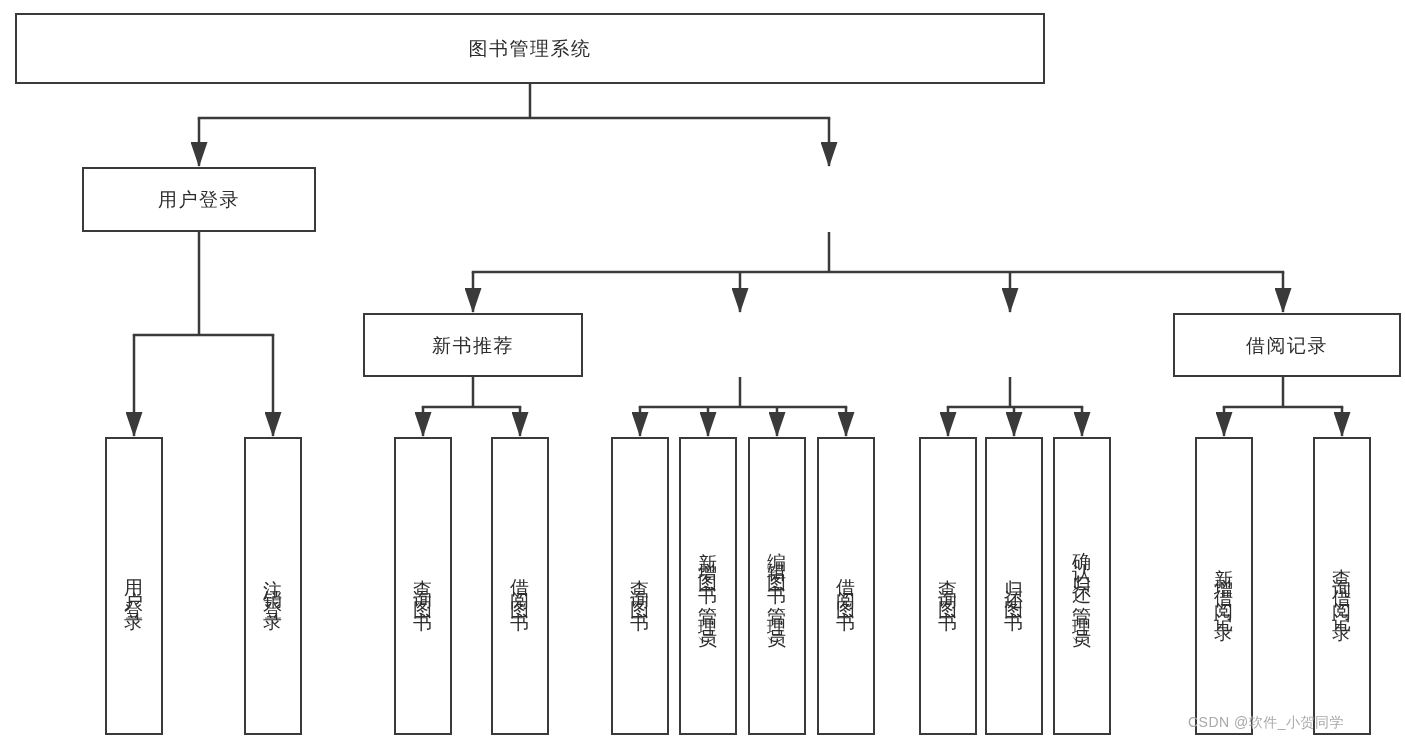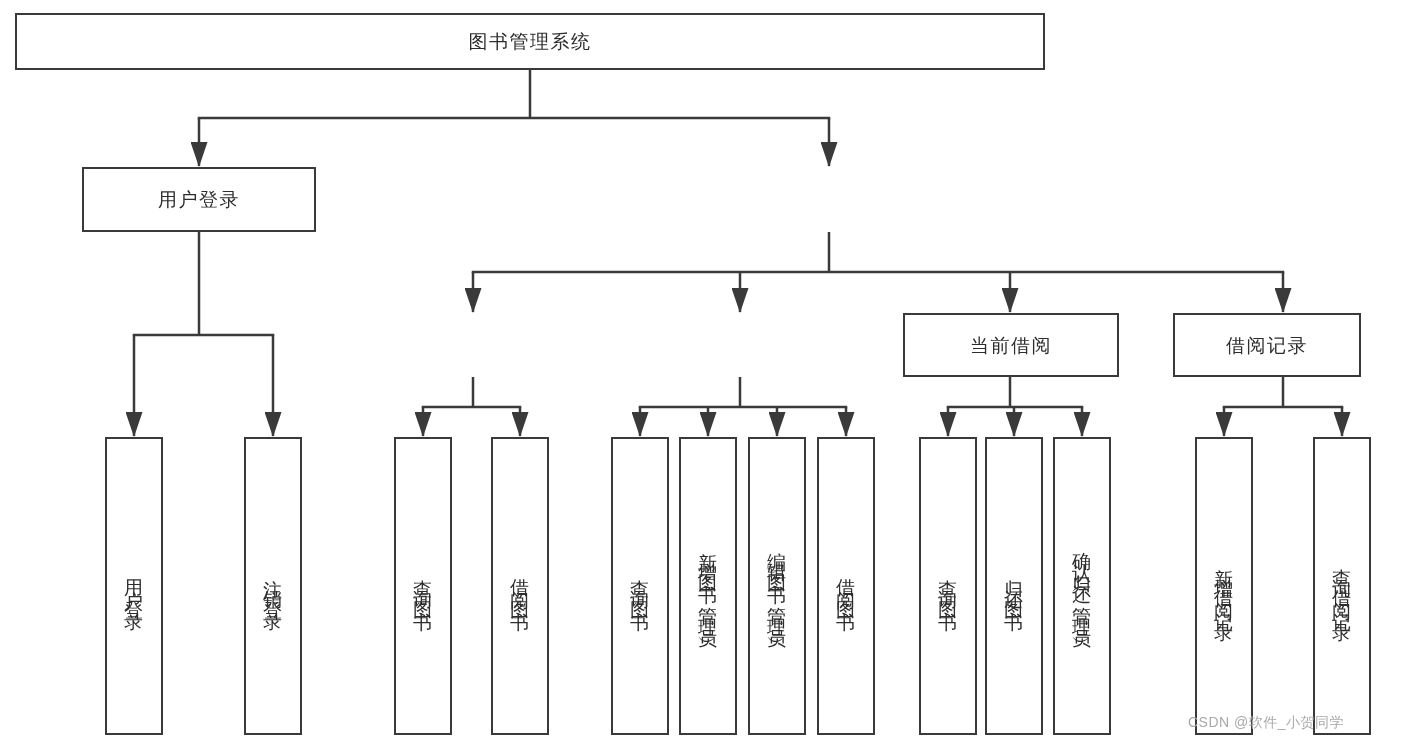--- a/index.html
+++ b/index.html
@@ -34,27 +34,27 @@
     line-height: 1;
   }
   .leaf .lbl {
     writing-mode: vertical-rl;
     letter-spacing: 11px;
     font-size: 19px;
     line-height: 1;
     white-space: nowrap;
   }
   
-  .n-root            { left: 15px;   top: 13px;  width: 1030px; height: 57px; }
+  .n-root            { left: 15px;   top: 13px;  width: 1030px; height: 71px; }
   .n-user-login      { left: 82px;   top: 167px; width: 234px;  height: 65px; }
   .n-book-mgmt       { left: 713px;  top: 167px; width: 232px;  height: 65px; }
   .n-new-books       { left: 363px;  top: 313px; width: 220px;  height: 64px; }
   .n-book-borrow     { left: 633px;  top: 313px; width: 214px;  height: 64px; }
   .n-current-borrow  { left: 903px;  top: 313px; width: 216px;  height: 64px; }
-  .n-borrow-records  { left: 1173px; top: 313px; width: 188px;  height: 64px; }
+  .n-borrow-records  { left: 1173px; top: 313px; width: 228px;  height: 64px; }
   .leaf { top: 437px; height: 298px; width: 58px; }
   .l-a1 { left: 105px; }
   .l-a2 { left: 244px; }
   .l-b1 { left: 394px; }
   .l-b2 { left: 491px; }
   .l-c1 { left: 611px; }
   .l-c2 { left: 679px; }
   .l-c3 { left: 748px; }
   .l-c4 { left: 817px; }
   .l-d1 { left: 919px; }
@@ -129,22 +129,22 @@
   </svg>
 
   <div class="box n-root">
     <span class="lbl">图书管理系统</span>
   </div>
 
   <div class="box n-user-login">
     <span class="lbl">用户登录</span>
   </div>
 
-  <div class="box n-current-borrow">
-    <span class="lbl">当前借阅</span>
+  <div class="box n-new-books">
+    <span class="lbl">新书推荐</span>
   </div>
   <div class="box n-borrow-records">
     <span class="lbl">借阅记录</span>
   </div>
 
   <div class="box leaf l-a1">
     <span class="lbl">用户登录</span>
   </div>
   <div class="box leaf l-a2">
     <span class="lbl">注销登录</span>

